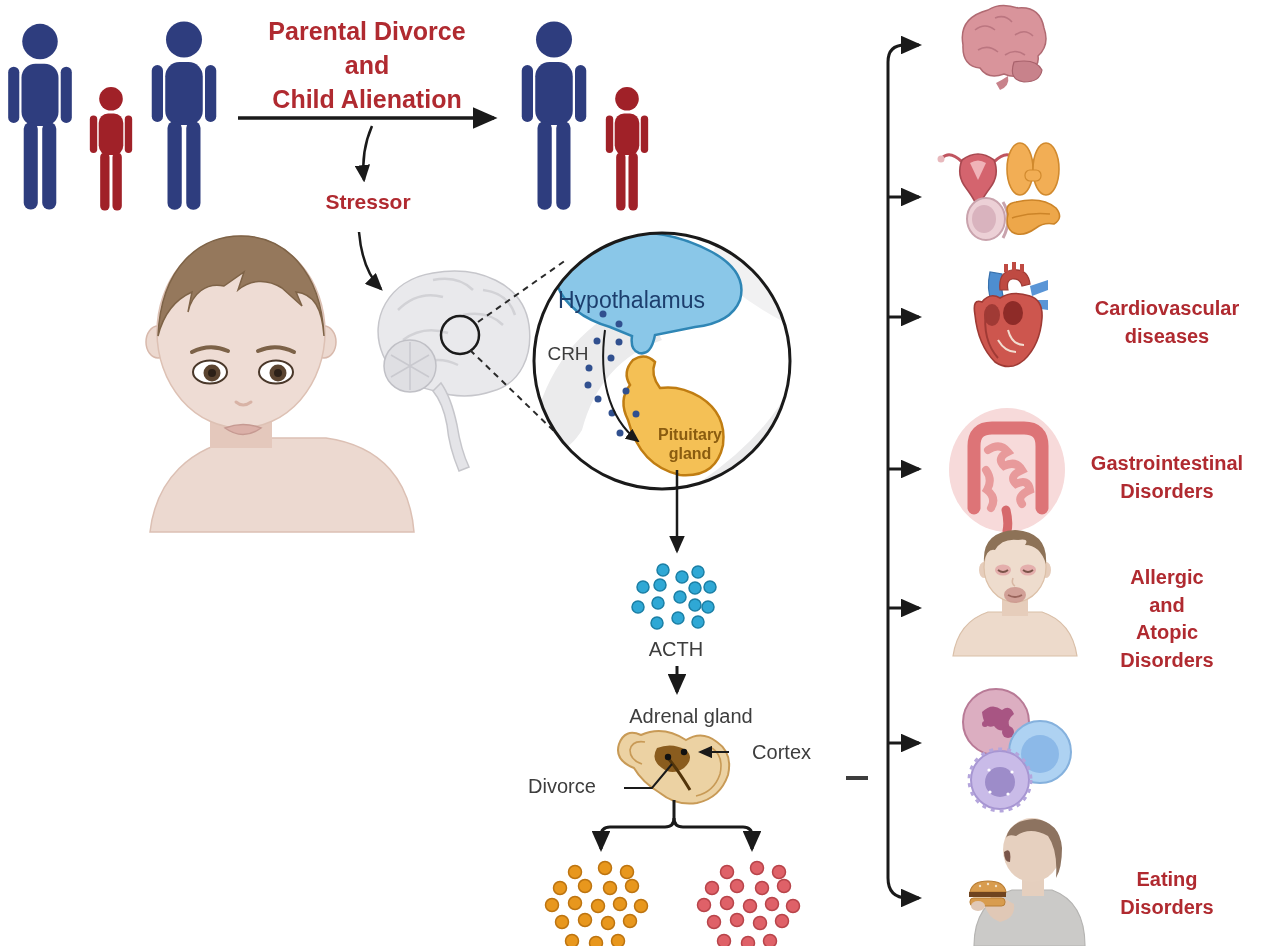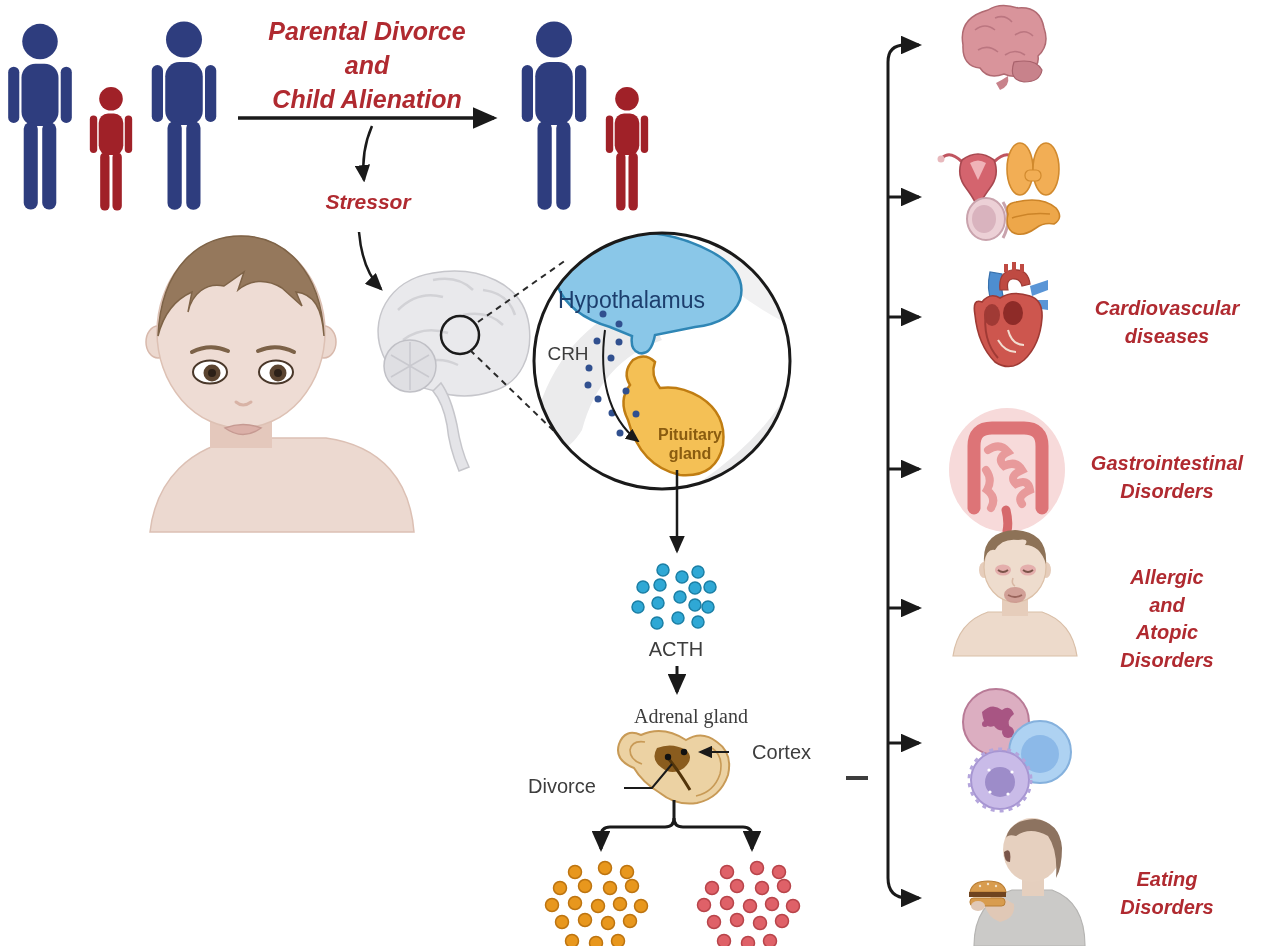--- a/index.html
+++ b/index.html
@@ -2,29 +2,29 @@
 <html><head>
 <meta charset="utf-8">
 <style>
   html,body{margin:0;padding:0;background:#ffffff;}
   #canvas{
     position:relative;width:1280px;height:946px;overflow:hidden;
     background:#ffffff;font-family:"Liberation Sans",sans-serif;
   }
   svg.art{position:absolute;left:0;top:0;}
   .lbl{position:absolute;white-space:pre-line;text-align:center;}
-  .lbl-red{color:#b02a30;font-weight:bold;font-style:italic;}
+  .lbl-red{color:#b02a30;font-weight:bold;}
   .lbl-dark{color:#3d3d3d;font-weight:normal;}
   .title{left:243px;top:14px;width:248px;font-size:25px;line-height:34px;}
   .stressor{left:318px;top:190px;width:100px;font-size:21px;}
   .hypo{left:558px;top:287px;width:138px;font-size:23px;color:#1c3e6d;font-weight:normal;}
   .crh{left:540px;top:343px;width:56px;font-size:19px;}
   .pit{left:642px;top:425px;width:96px;font-size:16px;line-height:19px;color:#8a5c10;font-weight:bold;}
   .acth{left:636px;top:638px;width:80px;font-size:20px;}
-  .adrenal{left:616px;top:705px;width:150px;font-size:20px;font-family:Liberation Serif, serif;}
+  .adrenal{left:616px;top:705px;width:150px;font-size:20px;}
   .cortex{left:731px;top:741px;width:80px;font-size:20px;text-align:right;}
   .medulla{left:520px;top:775px;width:84px;font-size:20px;}
   .outcome{left:1058px;width:218px;font-size:20px;line-height:27.5px;}
   .o0{top:22px;} .o1{top:170px;} .o2{top:295px;} .o3{top:450px;}
   .o4{top:564px;} .o5{top:714px;} .o6{top:866px;}
 </style>
 </head>
 <body>
 
 <div id="canvas">

